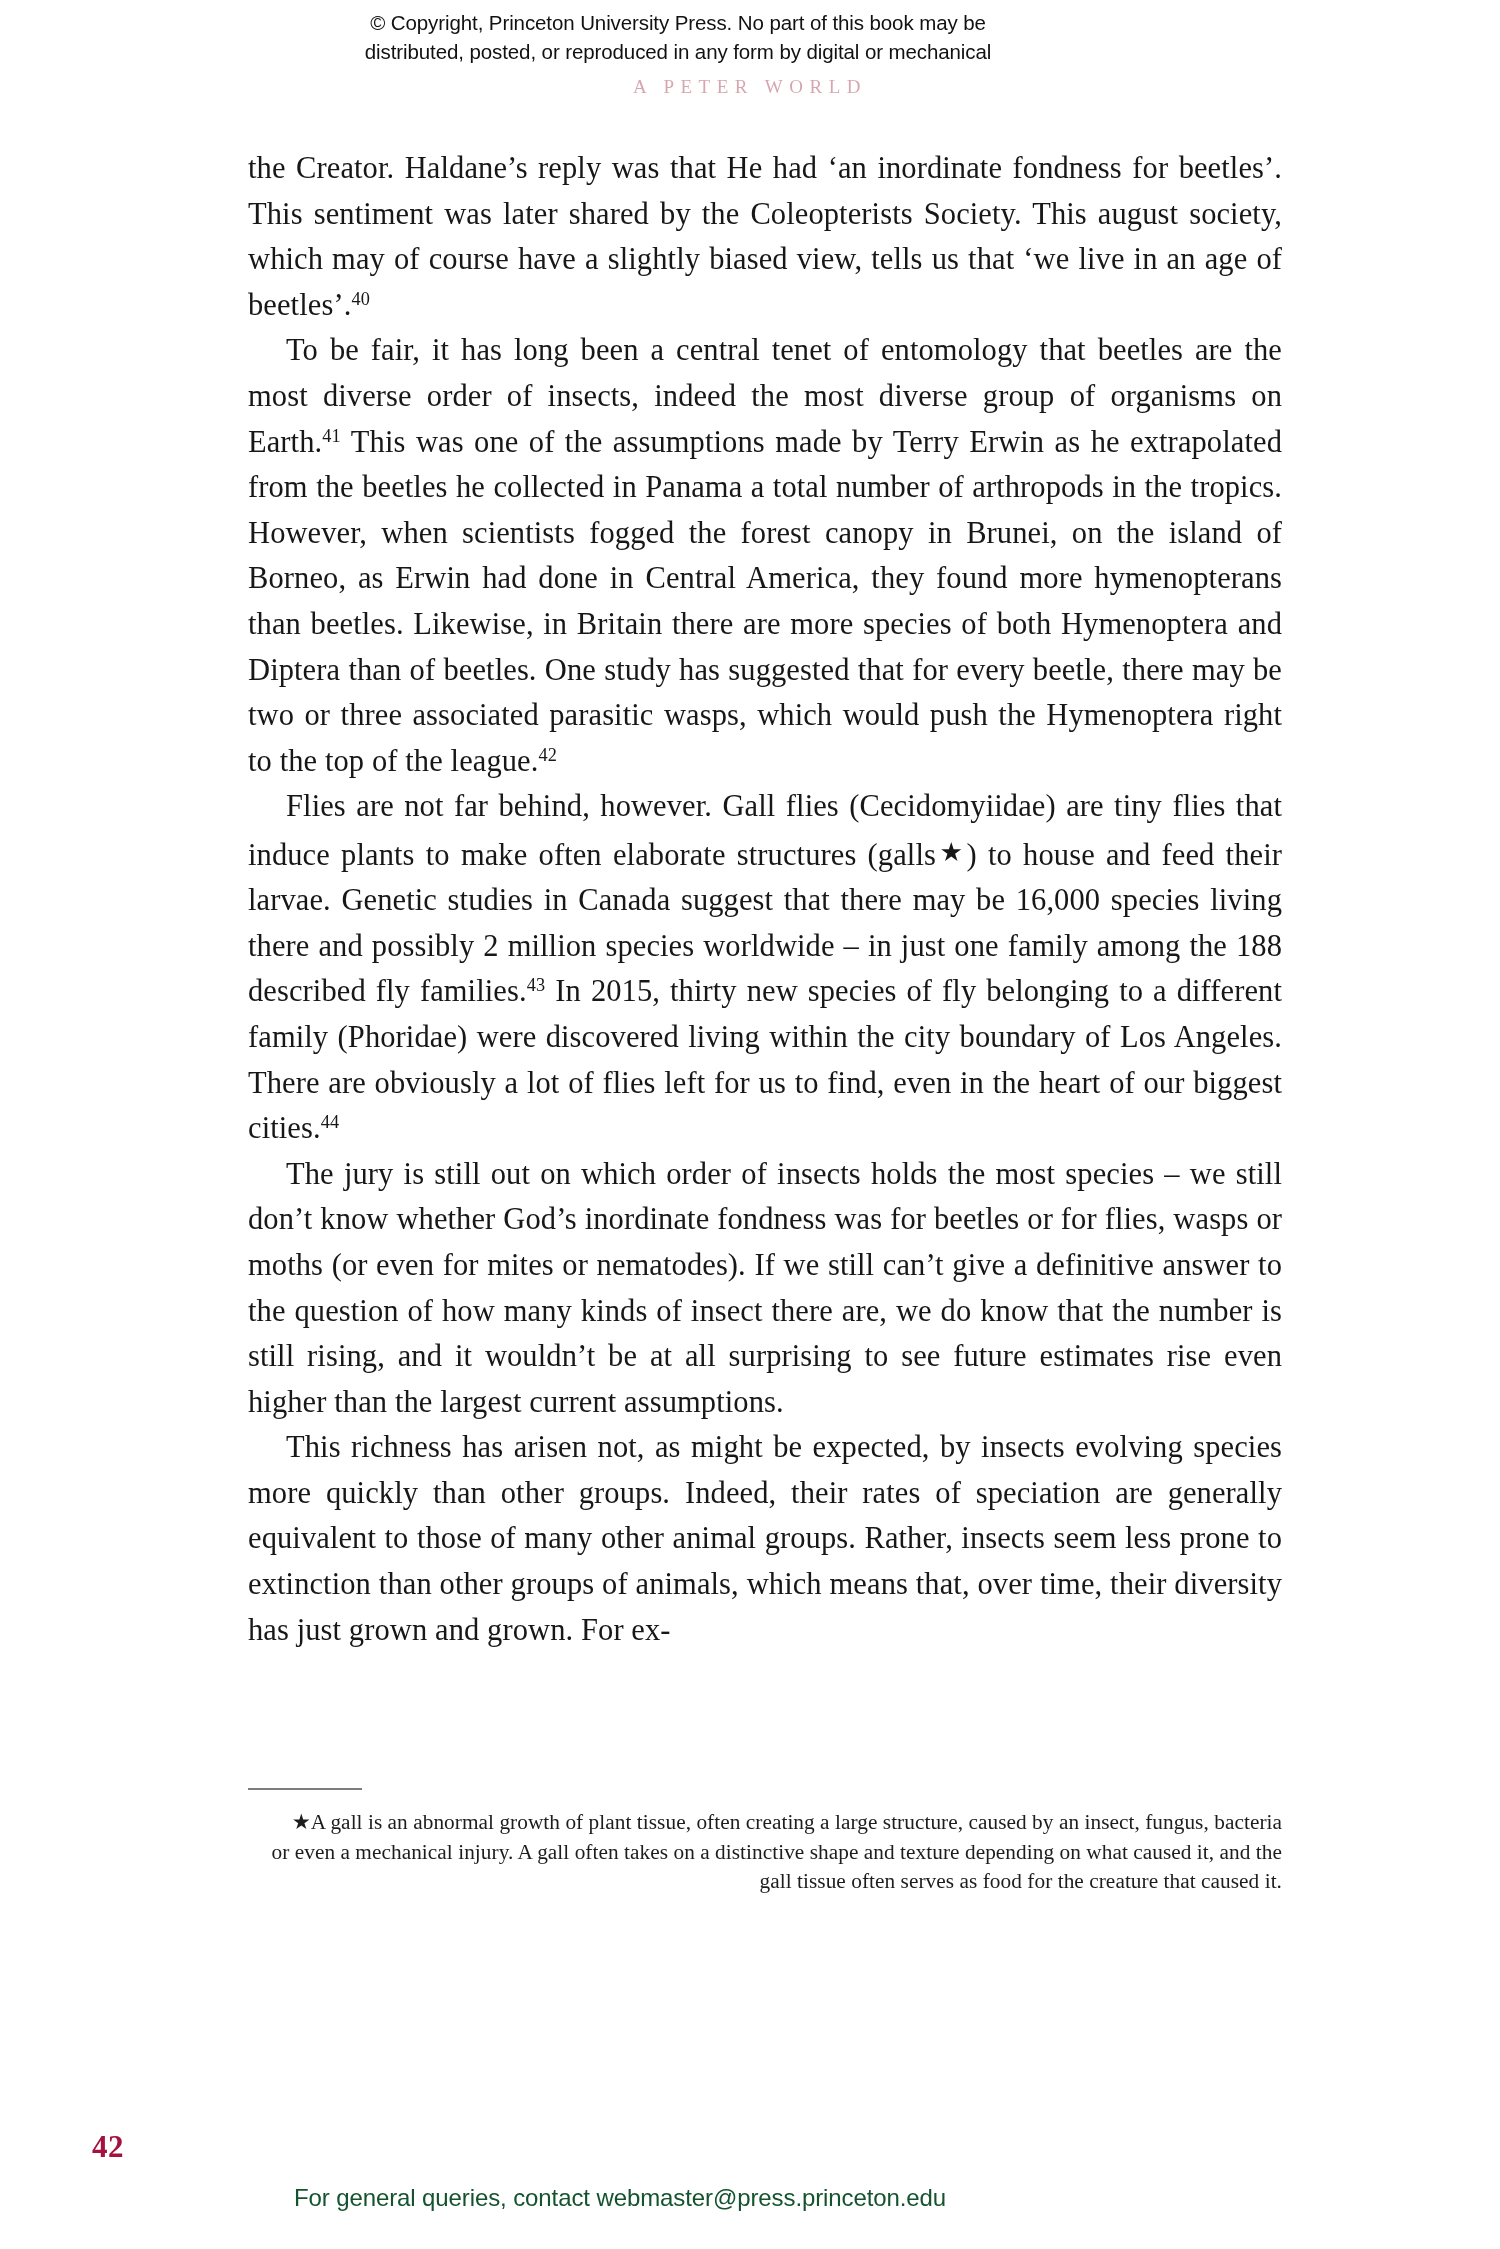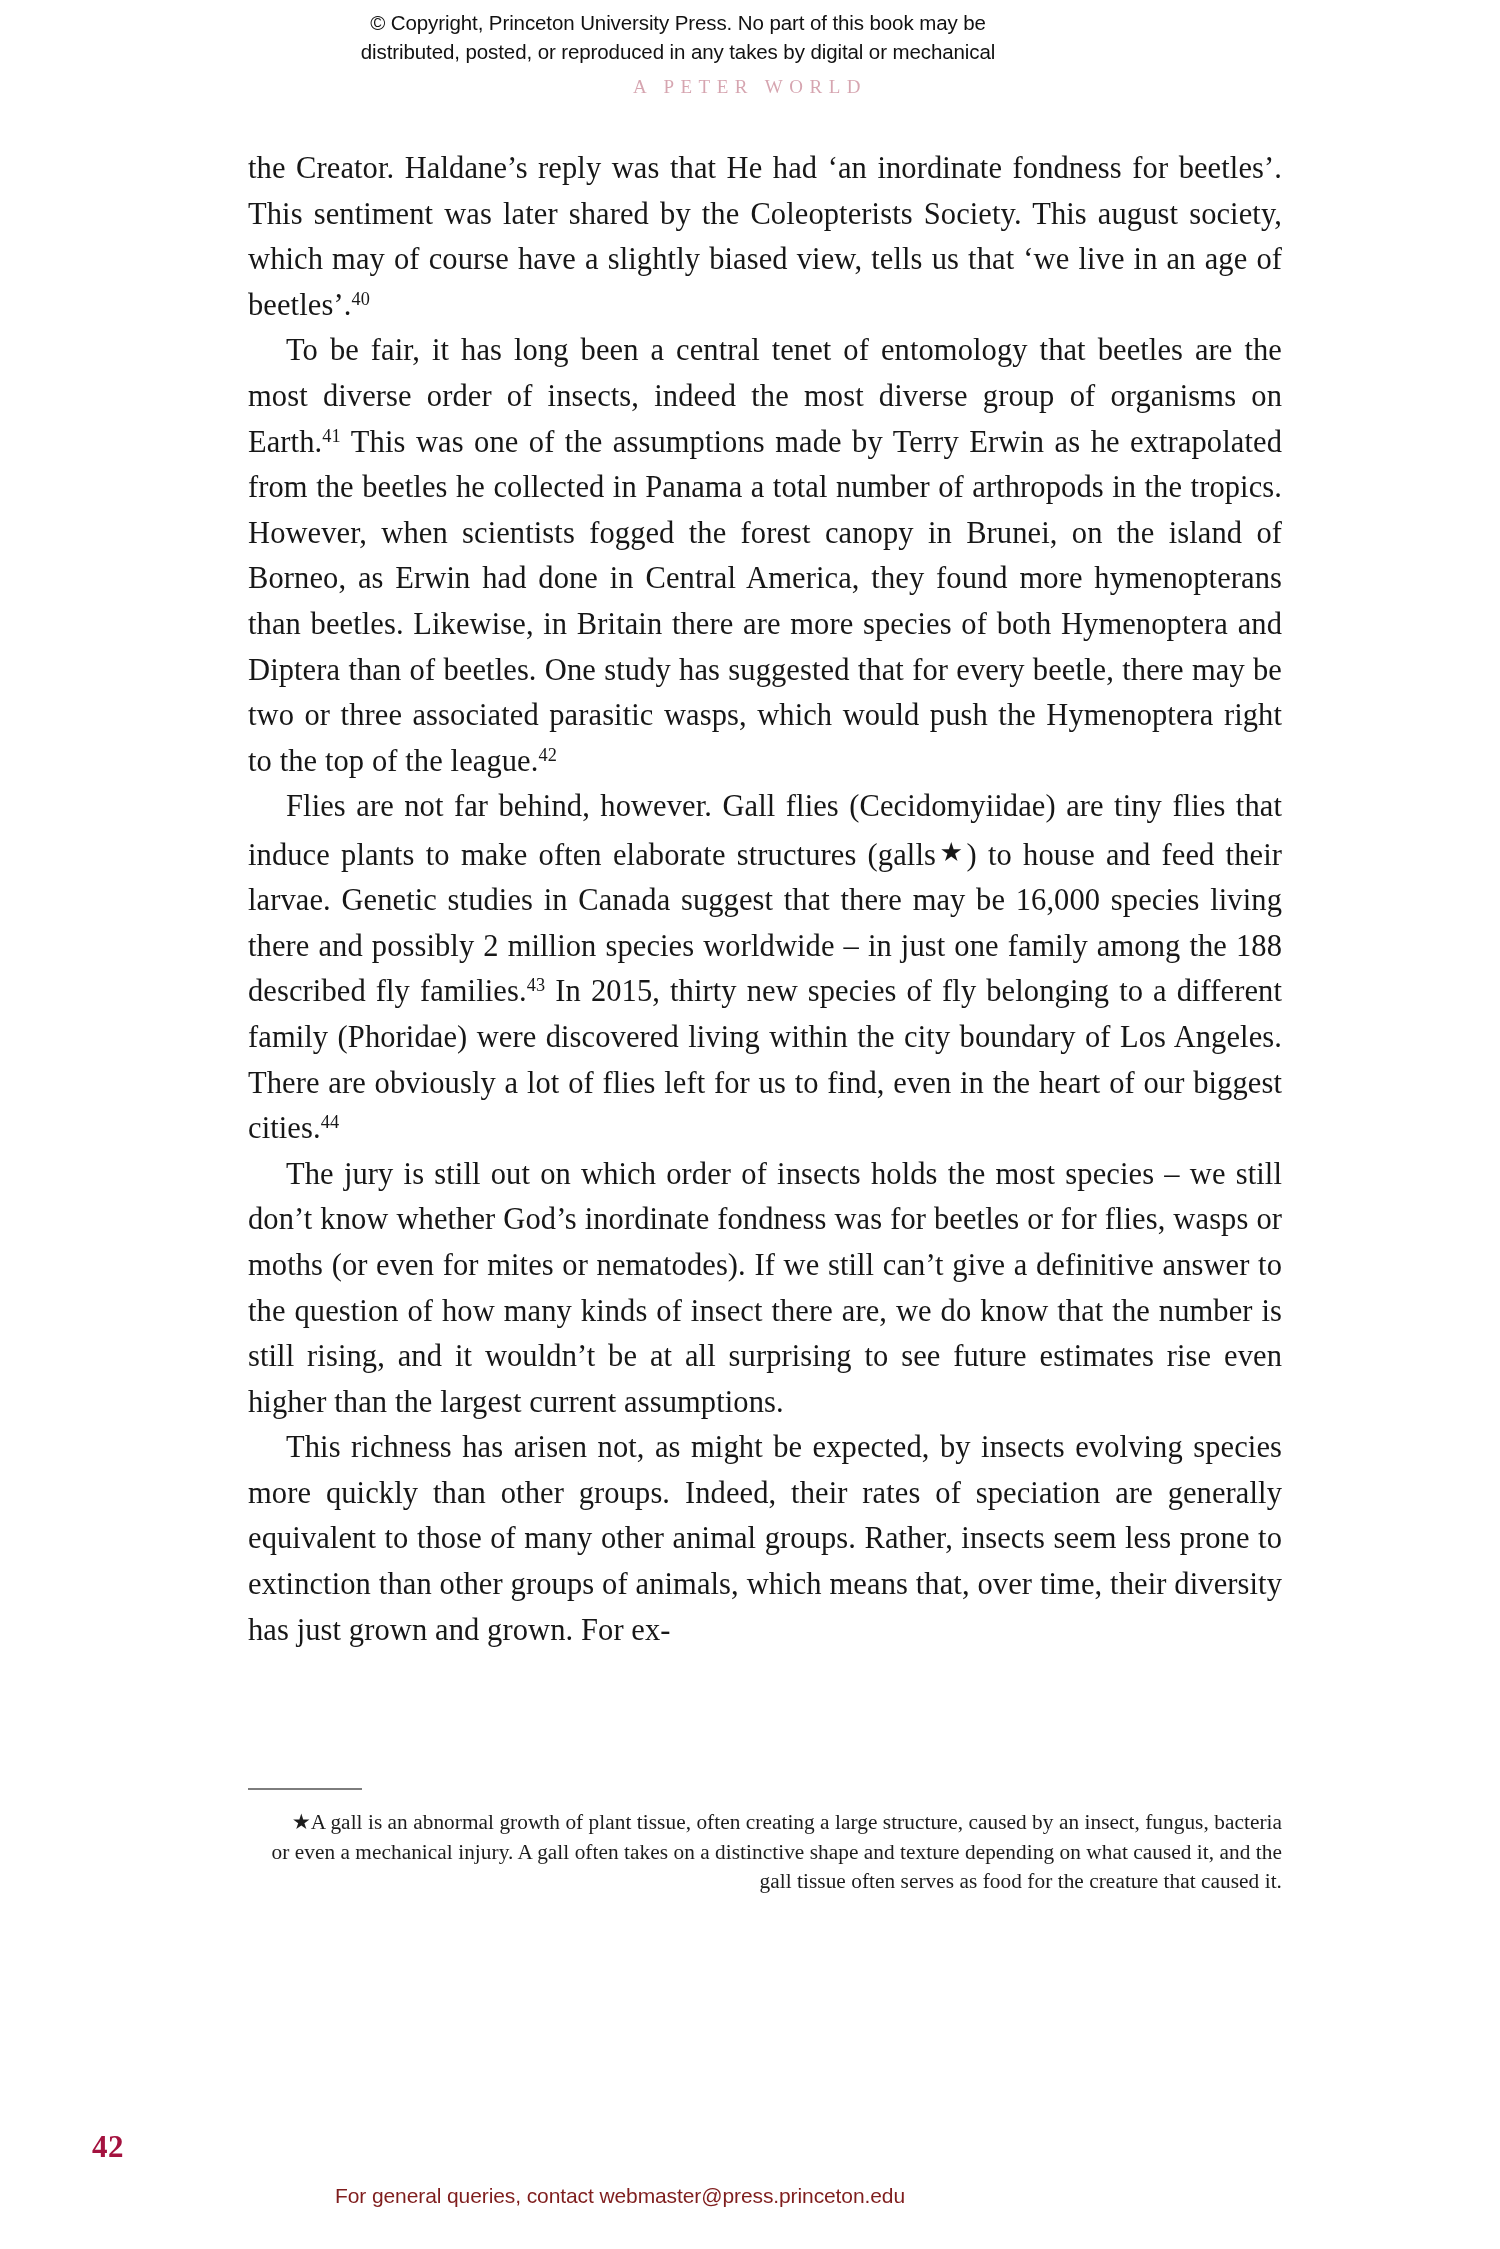--- a/index.html
+++ b/index.html
@@ -135,33 +135,33 @@
   }
 
   
   .page-footer {
     position: absolute;
     left: 0;
     top: 2184px;
     width: 1240px;
     text-align: center;
     font-family: "Liberation Sans", "DejaVu Sans", sans-serif;
-    font-size: 21px;
-    color: #7f1d1d;
+    font-size: 24px;
+    color: #14532d;
     letter-spacing: -0.1px;
     z-index: 1;
     white-space: nowrap;
   }
 </style>
 </head>
 <body>
 
 <div class="copyright-header">
   <span class="chline">© Copyright, Princeton University Press. No part of this book may be</span>
-  <span class="chline">distributed, posted, or reproduced in any takes by digital or mechanical</span>
+  <span class="chline">distributed, posted, or reproduced in any form by digital or mechanical</span>
 </div>
 
 <div class="watermark">A PETER WORLD</div>
 
 <div class="page-body">
   <p class="para">the Creator. Haldane’s reply was that He had ‘an inordinate fondness for beetles’. This sentiment was later shared by the Coleopterists Society. This august society, which may of course have a slightly biased view, tells us that ‘we live in an age of beetles’.<sup class="note">40</sup></p>
   <p class="para indent">To be fair, it has long been a central tenet of entomology that beetles are the most diverse order of insects, indeed the most diverse group of organisms on Earth.<sup class="note">41</sup> This was one of the assumptions made by Terry Erwin as he extrapolated from the beetles he collected in Panama a total number of arthropods in the tropics. However, when scientists fogged the forest canopy in Brunei, on the island of Borneo, as Erwin had done in Central America, they found more hymenopterans than beetles. Likewise, in Britain there are more species of both Hymenoptera and Diptera than of beetles. One study has suggested that for every beetle, there may be two or three associated parasitic wasps, which would push the Hymenoptera right to the top of the league.<sup class="note">42</sup></p>
   <p class="para indent">Flies are not far behind, however. Gall flies (Cecidomyiidae) are tiny flies that induce plants to make often elaborate structures (galls<span class="star-glyph">★</span>) to house and feed their larvae. Genetic studies in Canada suggest that there may be 16,000 species living there and possibly 2 million species worldwide – in just one family among the 188 described fly families.<sup class="note">43</sup> In 2015, thirty new species of fly belonging to a different family (Phoridae) were discovered living within the city boundary of Los Angeles. There are obviously a lot of flies left for us to find, even in the heart of our biggest cities.<sup class="note">44</sup></p>
   <p class="para indent">The jury is still out on which order of insects holds the most species – we still don’t know whether God’s inordinate fondness was for beetles or for flies, wasps or moths (or even for mites or nematodes). If we still can’t give a definitive answer to the question of how many kinds of insect there are, we do know that the number is still rising, and it wouldn’t be at all surprising to see future estimates rise even higher than the largest current assumptions.</p>
   <p class="para indent">This richness has arisen not, as might be expected, by insects evolving species more quickly than other groups. Indeed, their rates of speciation are generally equivalent to those of many other animal groups. Rather, insects seem less prone to extinction than other groups of animals, which means that, over time, their diversity has just grown and grown. For ex-</p>

